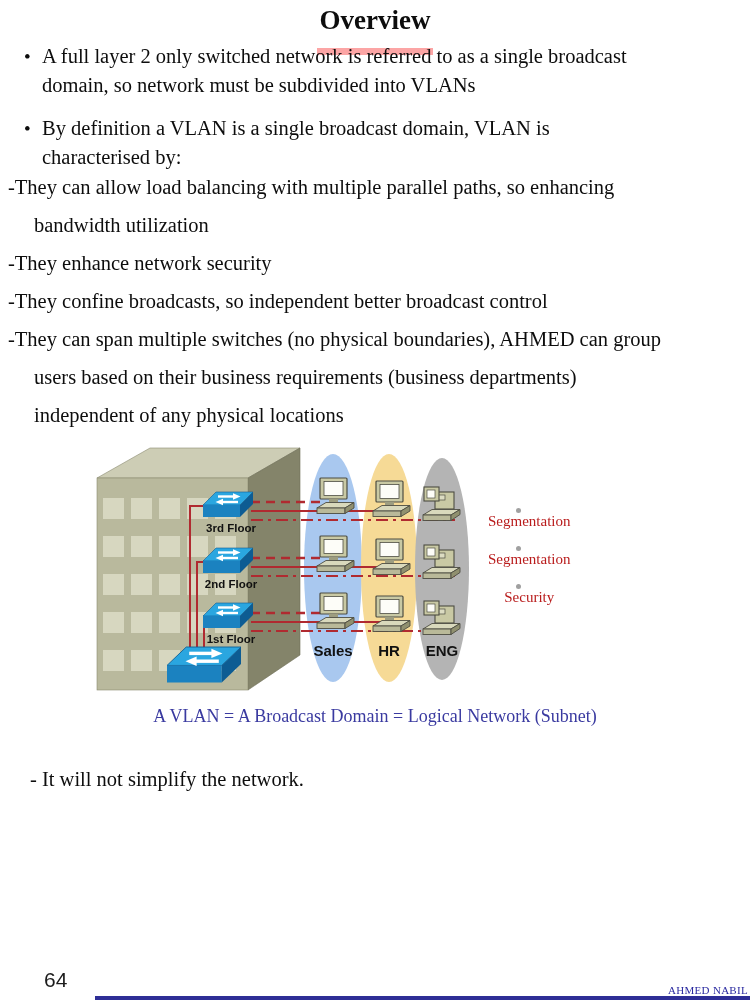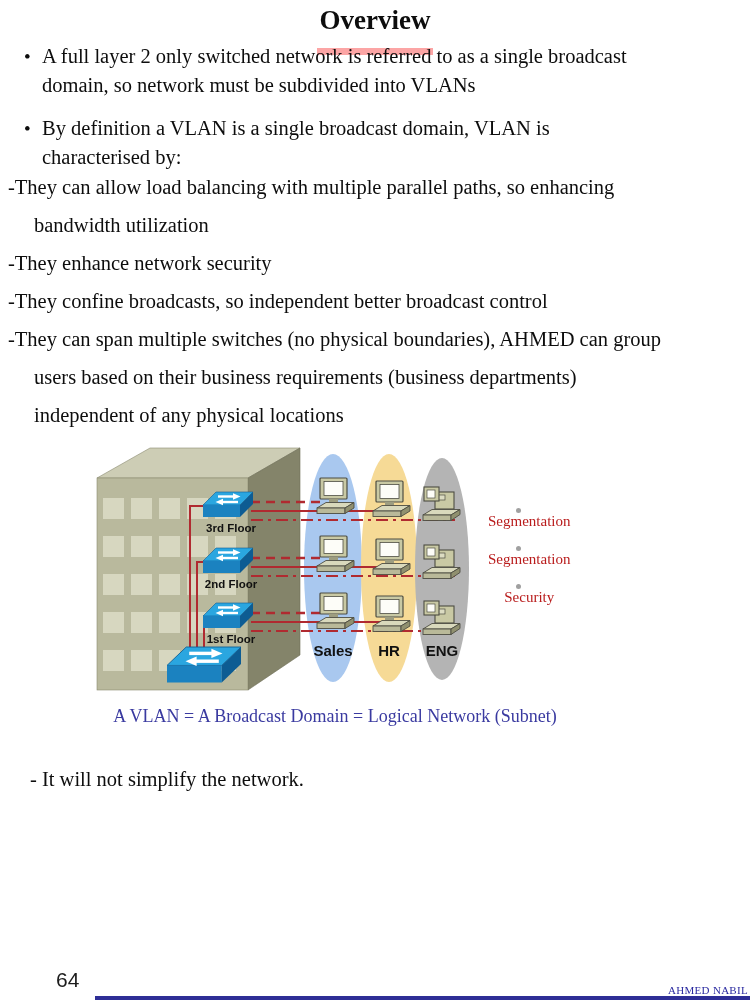--- a/index.html
+++ b/index.html
@@ -16,23 +16,23 @@
   .bullet-text{width:660px;font-size:20.5px;line-height:29px;white-space:pre-line;}
   .points{position:absolute;top:168px;left:8px;width:740px;}
   .point{height:38px;line-height:38px;font-size:20.5px;white-space:nowrap;}
   .point.cont{padding-left:26px;}
   .diagram{position:absolute;top:440px;left:0;}
   .benefits{position:absolute;left:488px;top:508px;}
   .benefit{display:flex;align-items:center;height:38px;
            font-family:Liberation Serif, serif;font-size:15px;color:#b91c1c;flex-direction:column;}
   .benefit .dot{width:5px;height:5px;border-radius:50%;background:#a0a0a0;margin-right:21px;flex:none;}
   .caption{position:absolute;top:706px;left:0;width:670px;text-align:center;
-           font-size:18px;color:#3a3aa0;}
+           font-size:18px;color:#3a3aa0;padding-left:40px;}
   .closing{position:absolute;top:766px;left:30px;font-size:20.5px;line-height:27px;}
-  .page-num{position:absolute;left:56px;top:968px;font-size:21px;color:#1c1c1c;
+  .page-num{position:absolute;left:44px;top:968px;font-size:21px;color:#1c1c1c;
             font-family:"Liberation Sans","DejaVu Sans",sans-serif;}
   .author{position:absolute;right:2px;top:984px;font-size:11px;font-weight:normal;
           letter-spacing:0.3px;color:#2a2aa0;}
   .bottom-bar{position:absolute;left:95px;top:996px;width:655px;height:4px;background:#2e2e96;}
   svg text{font-family:"Liberation Sans","DejaVu Sans",sans-serif;}
   .floor-lbl{font-size:11.5px;font-weight:bold;fill:#111;}
   .vlan-lbl{font-size:15px;font-weight:bold;fill:#111;}
 </style>
 </head>
 <body>

